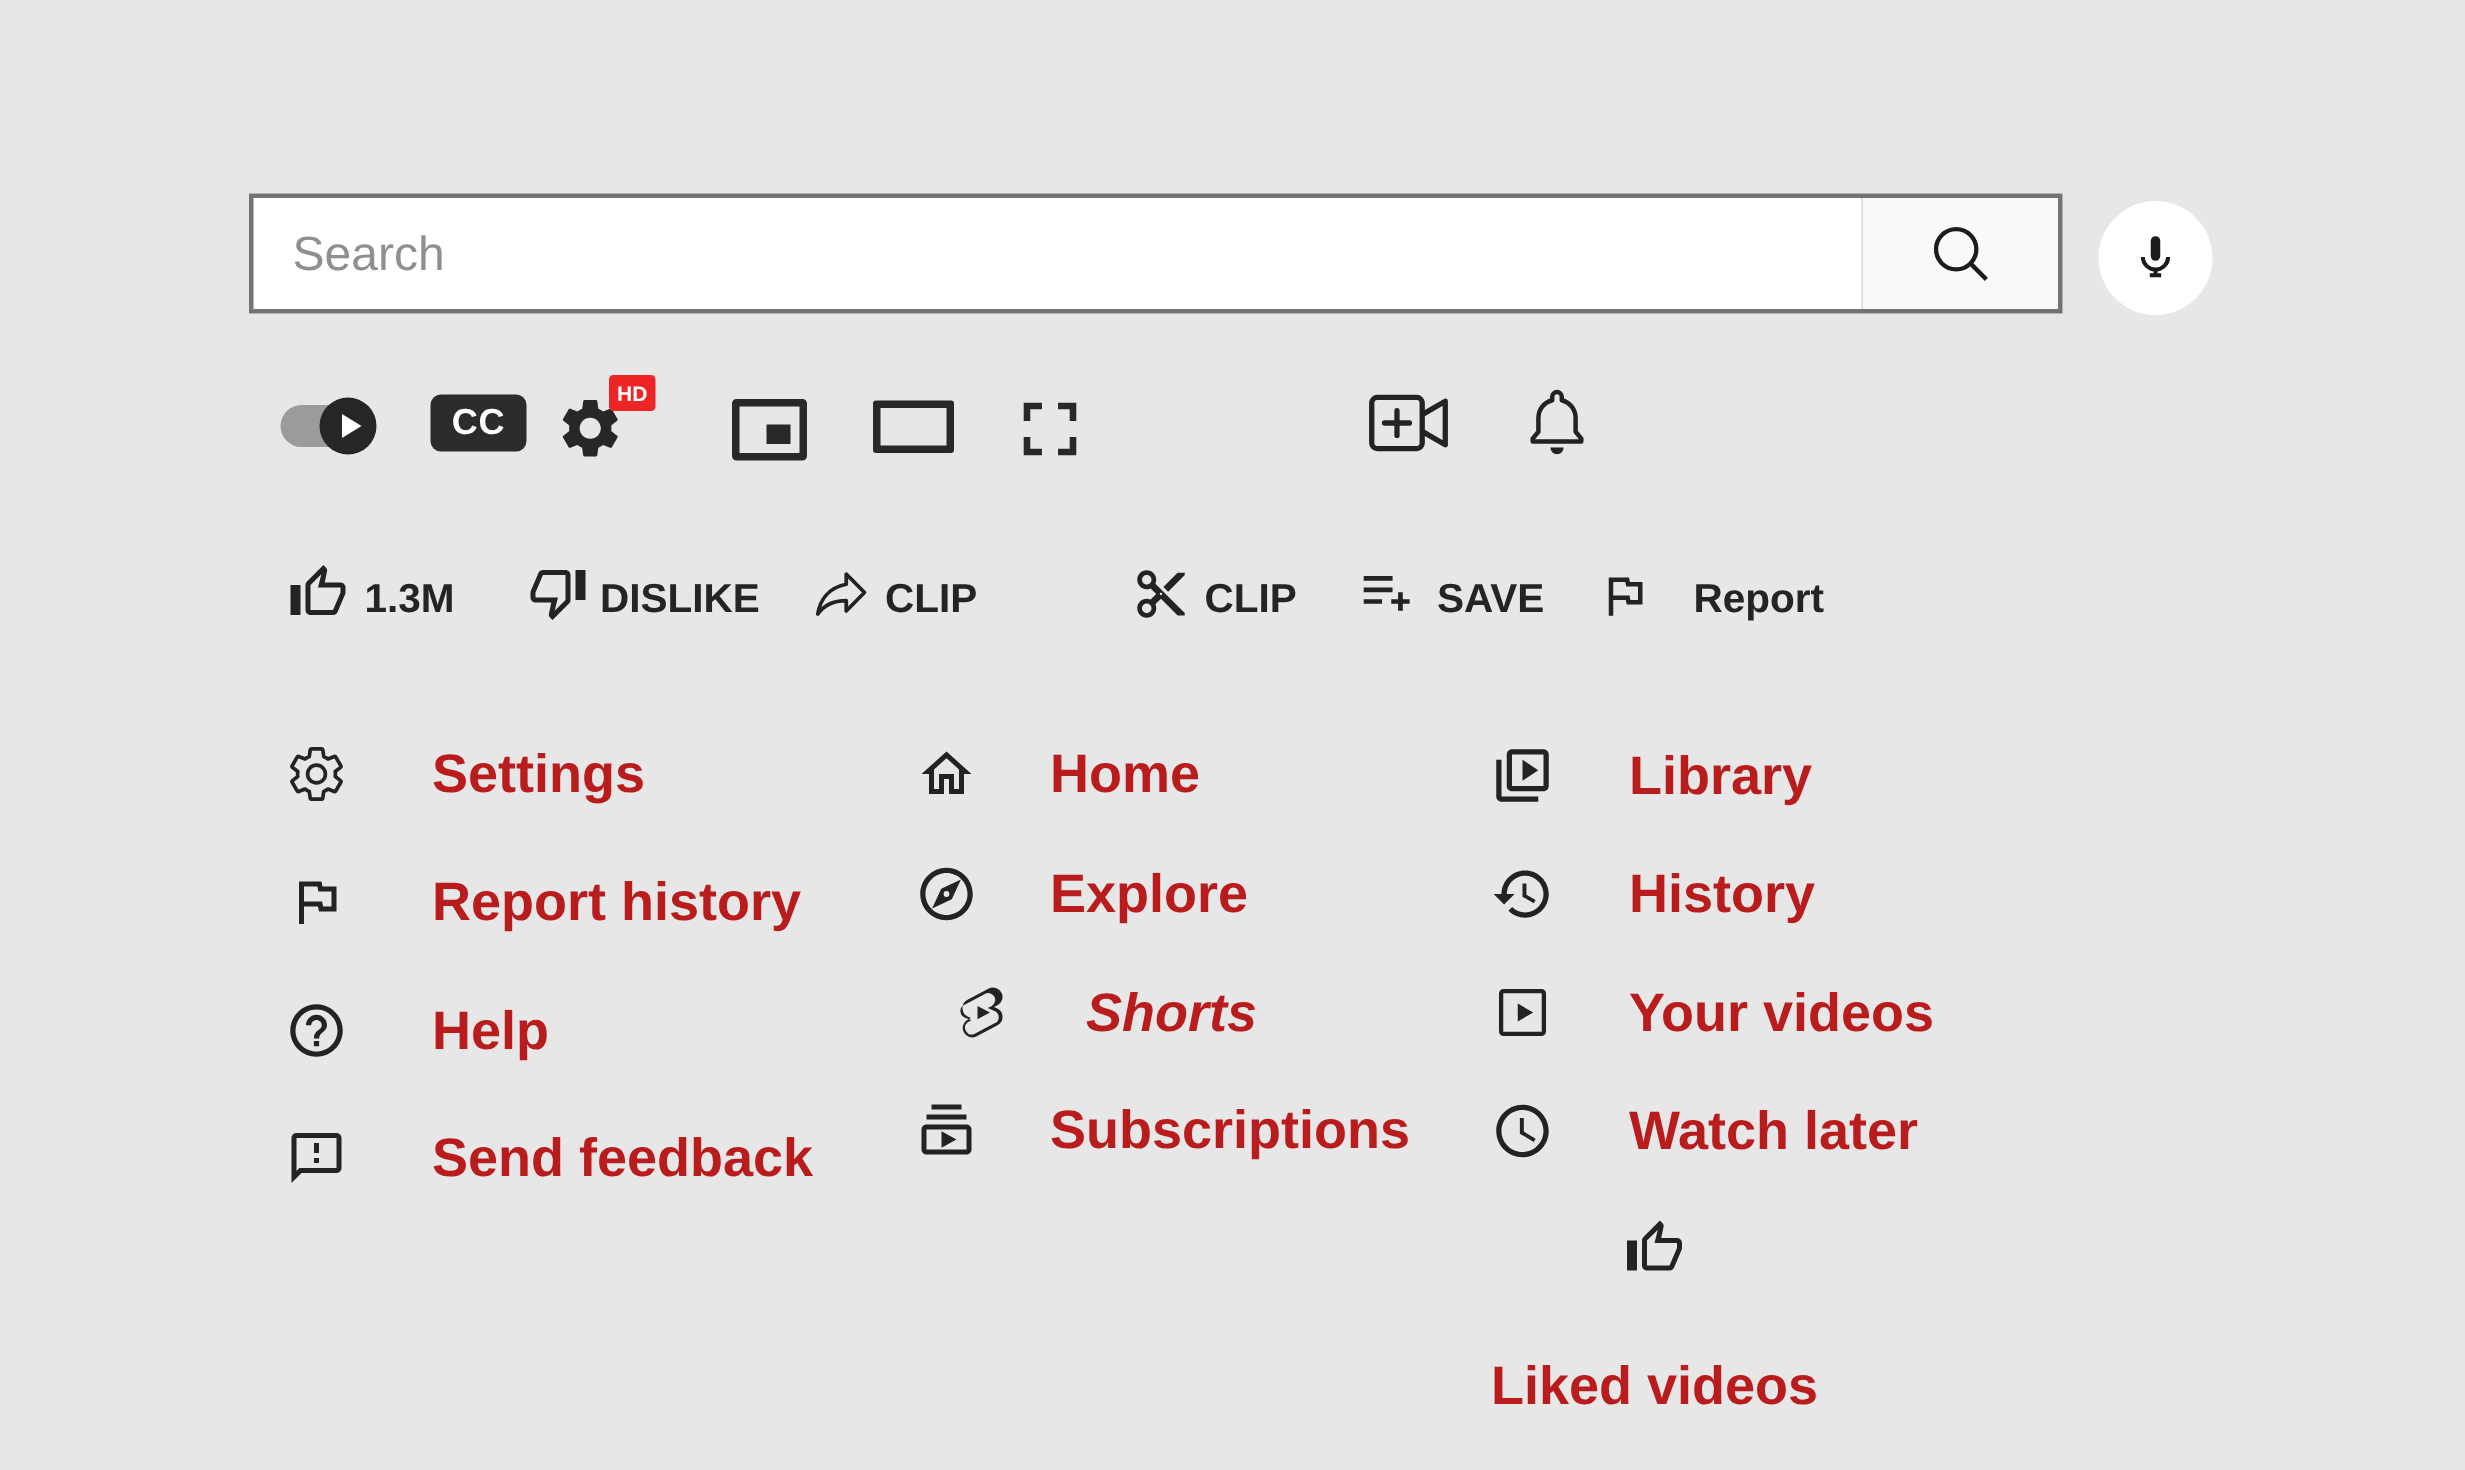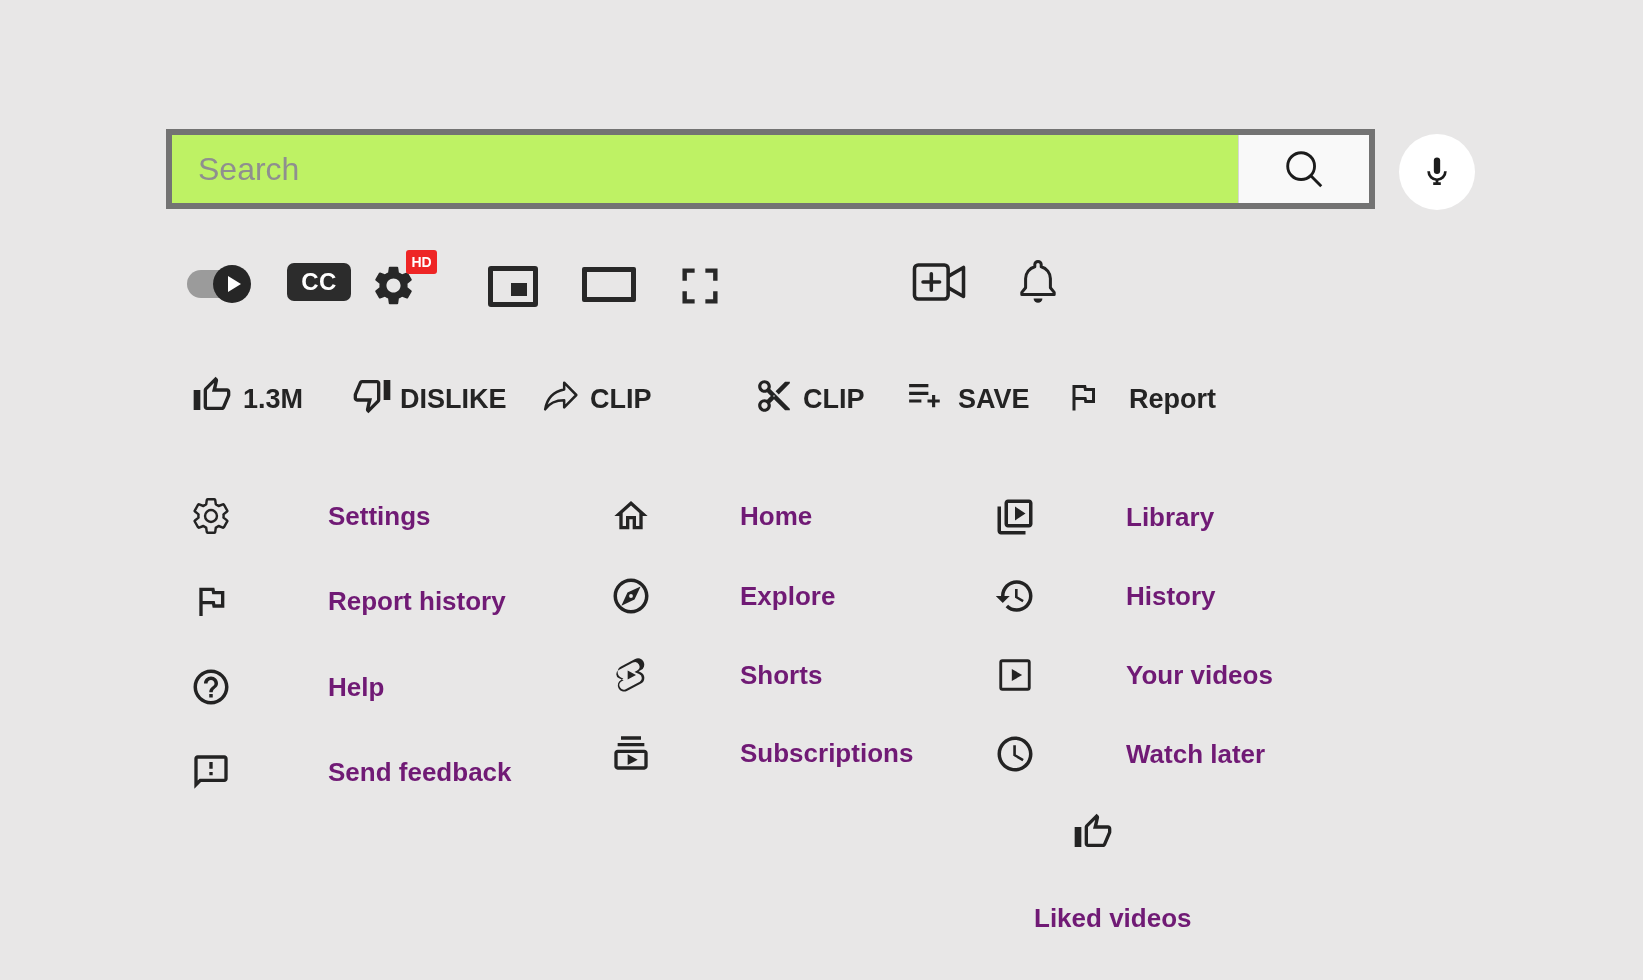--- a/index.html
+++ b/index.html
@@ -2,22 +2,22 @@
 <html><head>
 <meta charset="utf-8">
 <style>
   html,body{margin:0;padding:0;background:#e8e7e7;}
   .stage{position:relative;width:1643px;height:980px;background:#e8e7e7;overflow:hidden;
          font-family:"Liberation Sans","DejaVu Sans",sans-serif;color:#232323;}
   .abs{position:absolute;}
   svg{display:block;}
 
   
-  .search-bar{left:166px;top:129px;width:1209px;height:80px;background:#bef264;
-              border:6px solid #737373;box-sizing:border-box;display:flex;}
+  .search-bar{left:166px;top:129px;width:1209px;height:80px;background:#ffffff;
+              border:3px solid #737373;box-sizing:border-box;display:flex;}
   .search-input{flex:1;border:none;outline:none;background:transparent;
                 font-family:"Liberation Sans","DejaVu Sans",sans-serif;
                 font-size:32px;color:#333;padding:0 0 0 26px;}
   .search-input::placeholder{color:#8f8f8f;}
   .search-btn{width:130px;background:#f9f9f9;border-left:1px solid #d6d6d6;
               display:flex;align-items:center;justify-content:center;cursor:pointer;}
   .mic-btn{left:1399px;top:134px;width:76px;height:76px;border-radius:50%;background:#ffffff;
            display:flex;align-items:center;justify-content:center;cursor:pointer;}
 
   
@@ -39,21 +39,21 @@
               box-sizing:border-box;}
   .miniplayer .inner{position:absolute;right:6px;bottom:6px;width:16px;height:13px;background:#282828;}
   .theater{left:582px;top:267px;width:54px;height:35px;border:5px solid #282828;border-radius:2px;box-sizing:border-box;}
 
   
   .action{top:371px;height:44px;display:flex;align-items:flex-end;cursor:pointer;}
   .action .lbl{font-size:27px;font-weight:bold;color:#242424;white-space:nowrap;}
 
   
   .menu-row{height:44px;display:flex;align-items:center;cursor:pointer;}
-  .menu-row .mlabel{font-size:26px;font-weight:bold;color:#701a75;white-space:nowrap;margin-left:40px;}
+  .menu-row .mlabel{font-size:36px;font-weight:bold;color:#b91c1c;white-space:nowrap;}
   .gap1{gap:56px;} .gap2{gap:48px;} .gap3{gap:50px;}
   .micon{width:42px;height:42px;display:flex;align-items:center;justify-content:center;flex:0 0 auto;}
 </style>
 </head>
 <body>
 
 <div class="stage">
 
   <div class="abs search-bar">
     <input class="search-input" type="text" placeholder="Search" style="">
@@ -230,21 +230,21 @@
   <div class="abs menu-row gap2" style="left:610px;top:574px;">
     <span class="micon">
       <svg width="42" height="42" viewBox="0 0 24 24" fill="#232323">
         <path d="M12 2C6.48 2 2 6.48 2 12s4.48 10 10 10 10-4.48 10-10S17.52 2 12 2zm0 18c-4.41 0-8-3.59-8-8s3.59-8 8-8 8 3.59 8 8-3.59 8-8 8z"></path>
         <path fill-rule="evenodd" d="M6.5 17.5l7.51-3.49L17.5 6.5l-7.51 3.49L6.5 17.5zM12 13.1a1.1 1.1 0 1 1 0-2.2 1.1 1.1 0 0 1 0 2.2z"></path>
       </svg>
     </span>
     <span class="mlabel">Explore</span>
   </div>
 
-  <div class="abs menu-row gap2" style="left:610px;top:653px;">
+  <div class="abs menu-row gap2" style="left:634px;top:653px;font-style:italic;">
     <span class="micon">
       <svg width="40" height="40" viewBox="0 0 24 24" fill="#232323">
         <path fill-rule="evenodd" d="M17.77 10.32l-1.2-.5 1.43-.76a3.74 3.74 0 0 0-3.5-6.62L6 6.94a3.74 3.74 0 0 0 .23 6.74l1.2.49-1.43.76a3.75 3.75 0 0 0 3.5 6.63l8.5-4.5a3.74 3.74 0 0 0-.23-6.74zM17 16.18l-8.5 4.5A2.74 2.74 0 0 1 5.94 16l1.64-.87-2.77-1.17a2.74 2.74 0 0 1-.16-4.95l8.5-4.5a2.74 2.74 0 0 1 2.56 4.84l-1.64.87 2.77 1.17a2.74 2.74 0 0 1 .16 4.95zM10 14.65v-5.3L15 12l-5 2.65z"></path>
       </svg>
     </span>
     <span class="mlabel">Shorts</span>
   </div>
 
   <div class="abs menu-row gap2" style="left:610px;top:731px;">
     <span class="micon">

